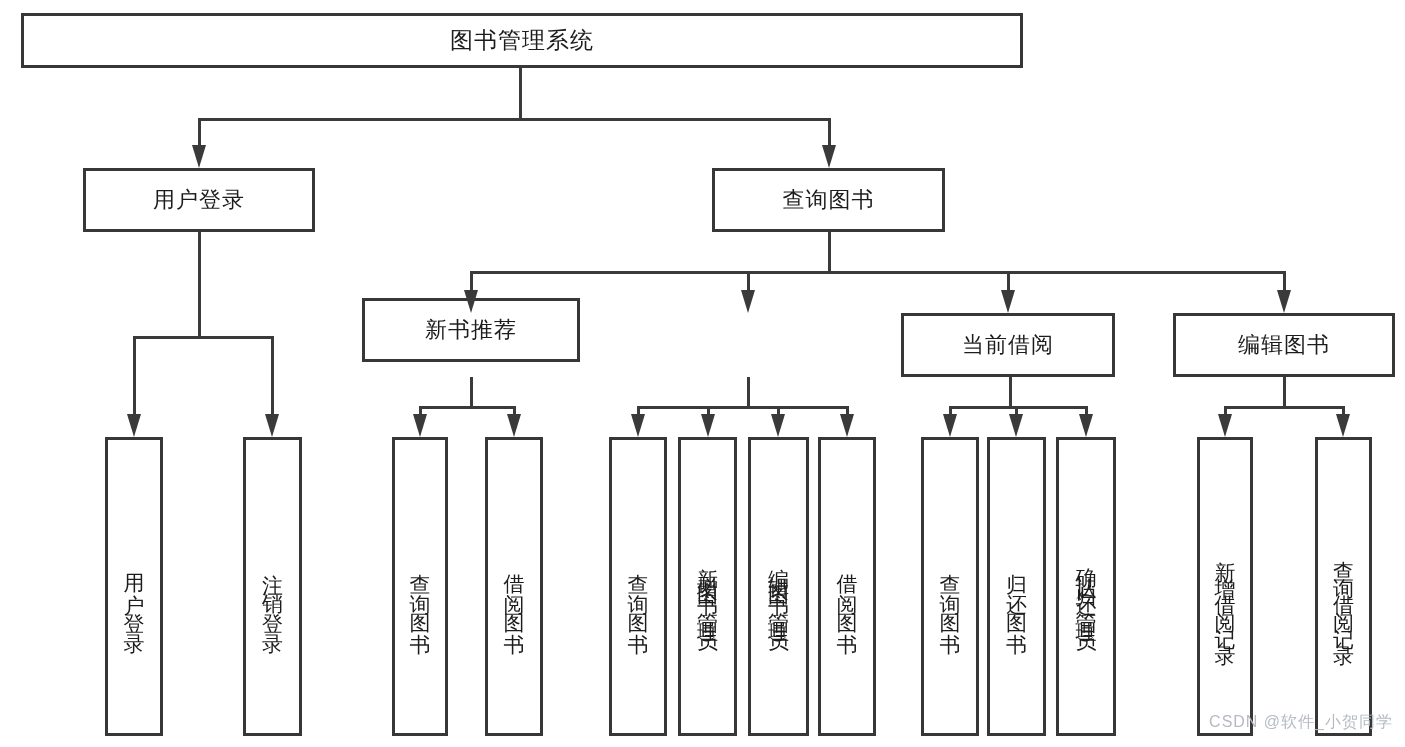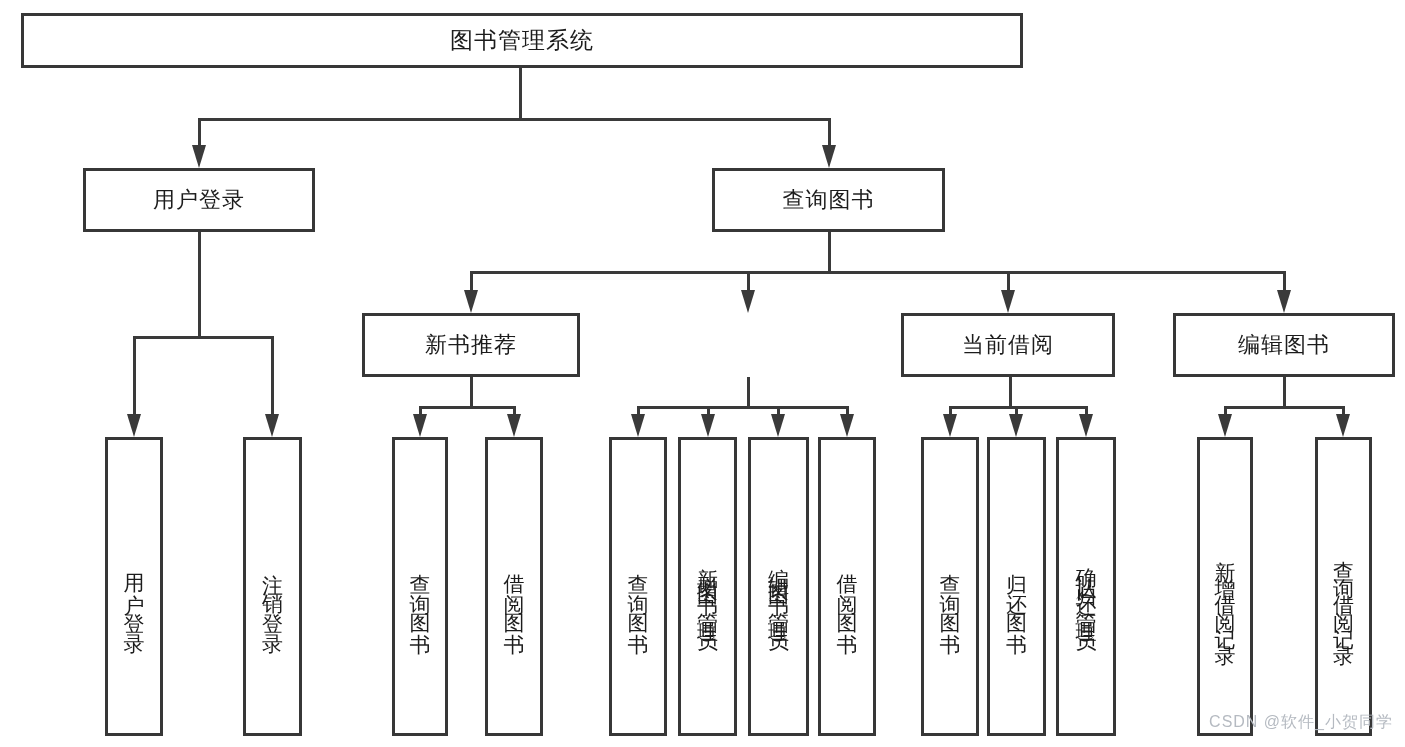--- a/index.html
+++ b/index.html
@@ -28,21 +28,21 @@
 <body>
 
 <div id="canvas" style="--line: #3a3a3a; --border: #373737; --text: #1c1c1c; --watermark: #b5bac1;">
 
   <div class="box hbox-root" style="left:21px;top:13px;width:1002px;height:55px">图书管理系统</div>
 
   <div class="box hbox" style="left:83px;top:168px;width:232px;height:64px">用户登录</div>
 
   <div class="box hbox" style="left:712px;top:168px;width:233px;height:64px">查询图书</div>
 
-  <div class="box hbox" style="left:362px;top:313px;width:218px;height:64px">新书推荐</div>
+  <div class="box hbox" style="left:362px;top:298px;width:218px;height:64px">新书推荐</div>
 
 
   <div class="box hbox" style="left:901px;top:313px;width:214px;height:64px">当前借阅</div>
 
   <div class="box hbox" style="left:1173px;top:313px;width:222px;height:64px">编辑图书</div>
 
   <div class="box vbox" style="left:105px;top:437px;width:58px;height:299px">
     <span class="vtext" style="letter-spacing: 20px; margin-top: 20px;">用户登录</span>
     </div>
 

